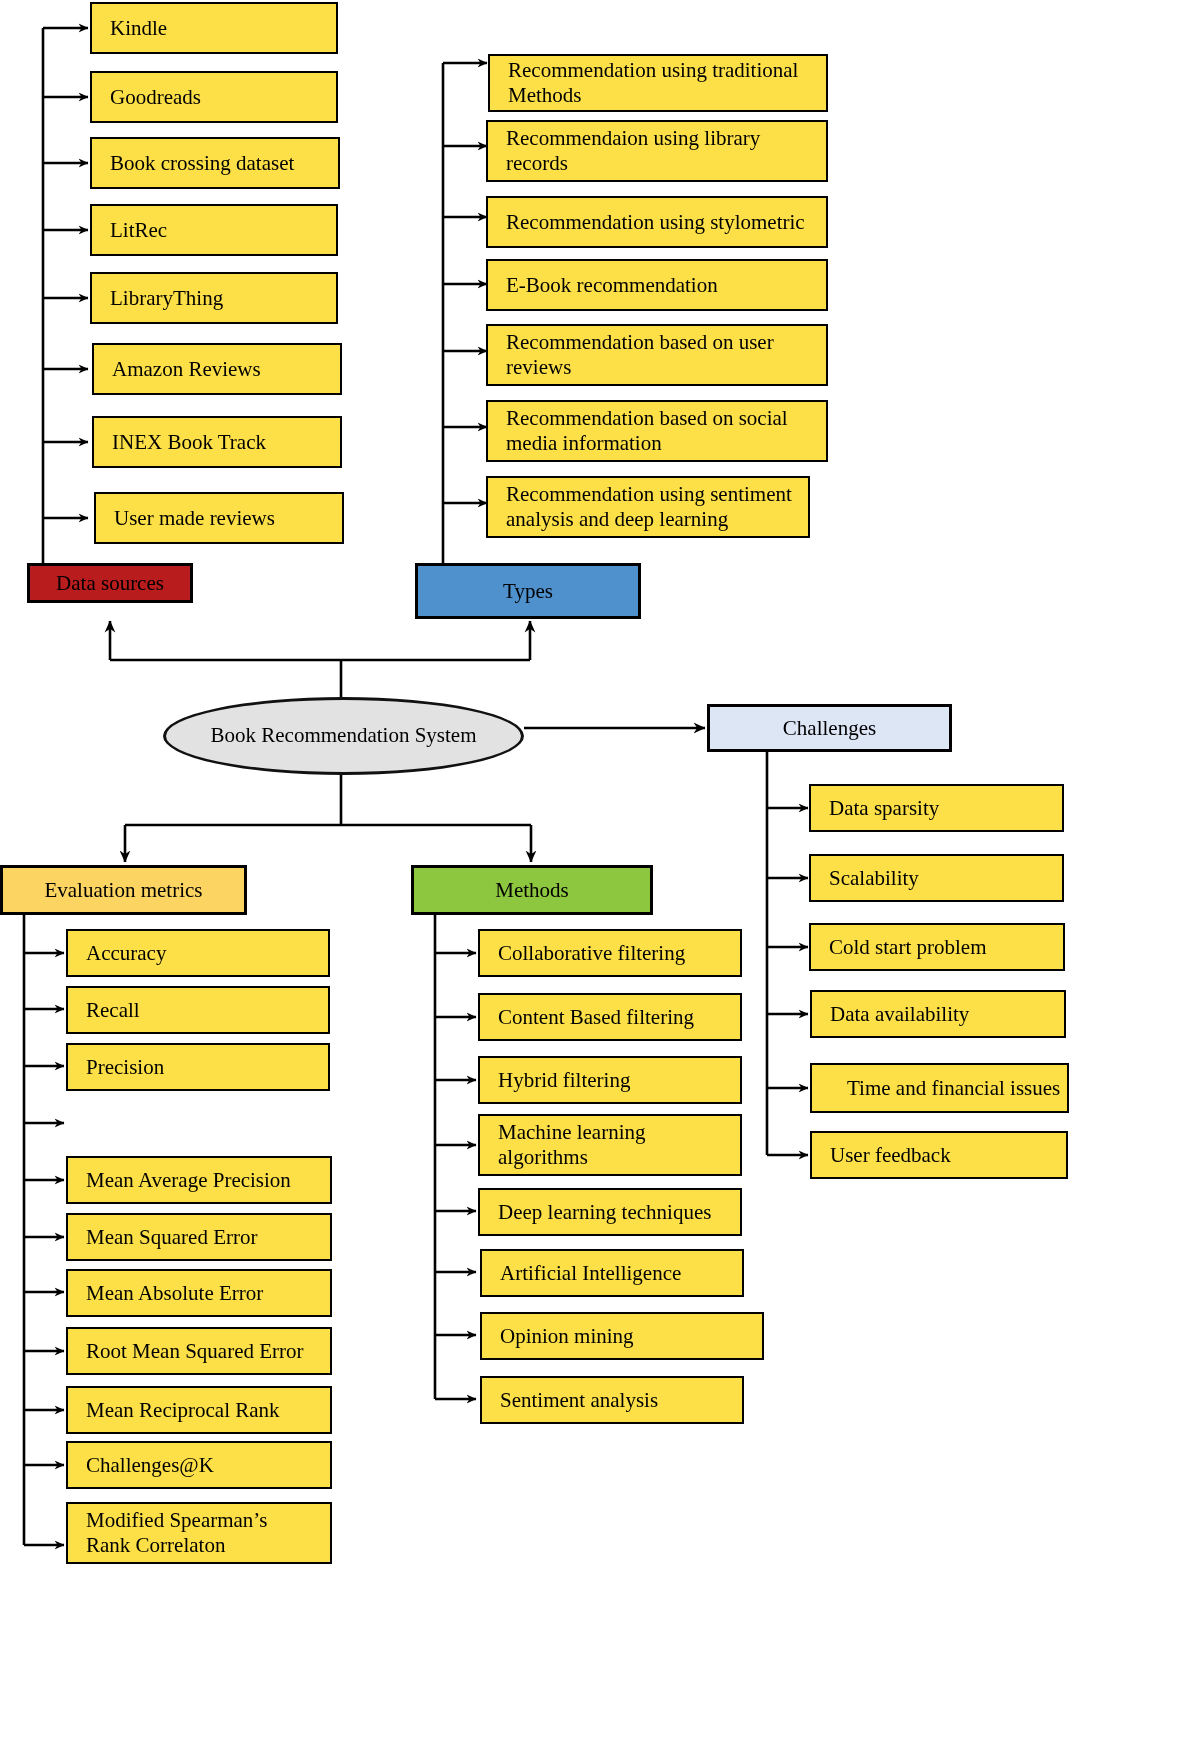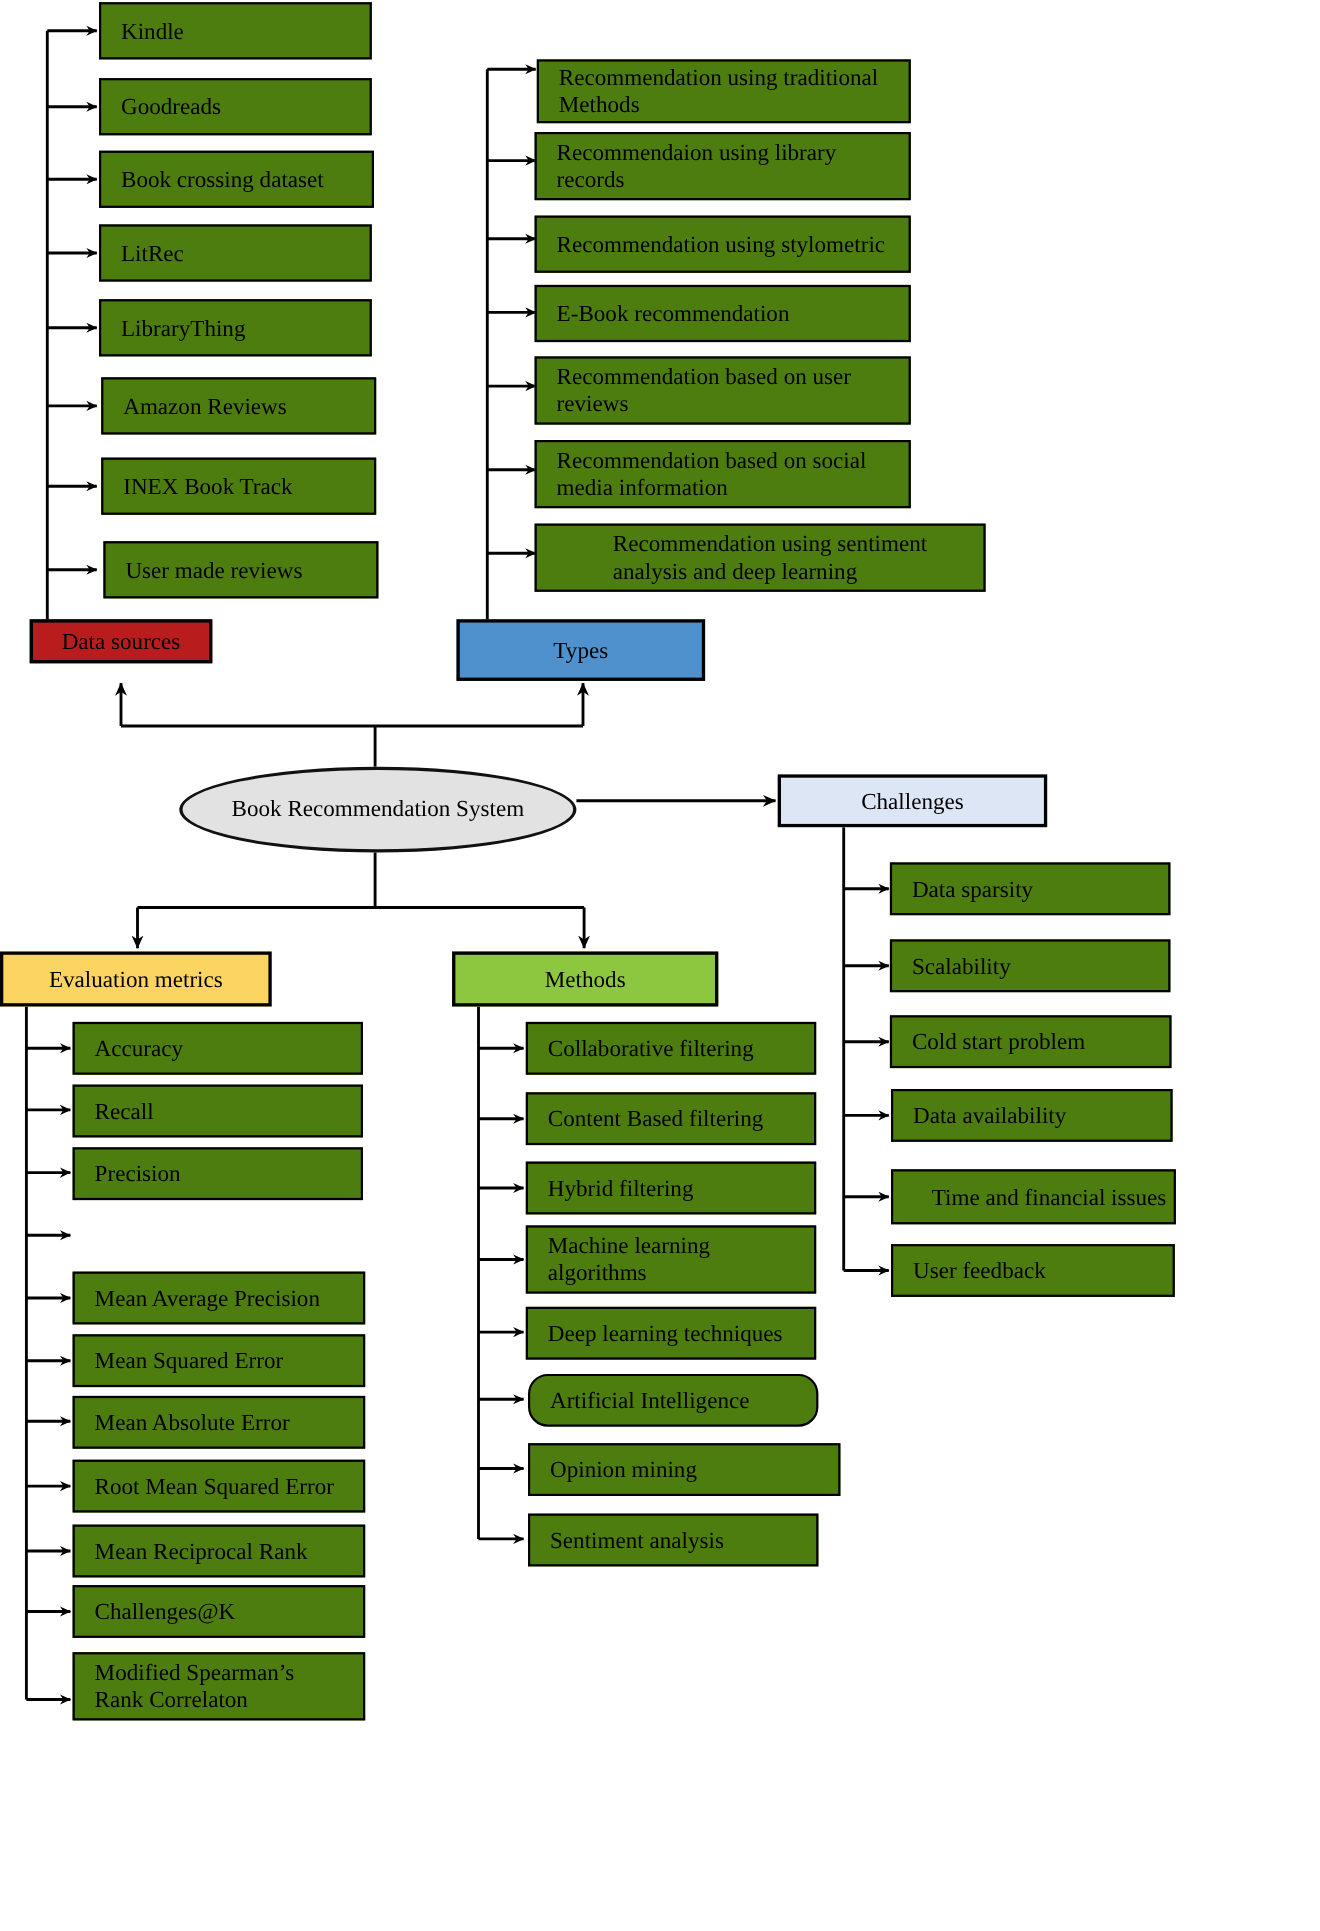--- a/index.html
+++ b/index.html
@@ -6,21 +6,21 @@
   body{
     width:1200px;height:1755px;position:relative;overflow:hidden;
     font-family:"Liberation Serif","DejaVu Serif",serif;
     color:#000;
   }
   #canvas{position:absolute;inset:0;width:1200px;height:1755px;}
   svg.lines{position:absolute;left:0;top:0;width:1200px;height:1755px;pointer-events:none;}
 
   .node{
     position:absolute;box-sizing:border-box;
-    border:2.5px solid #000;background:#4d7c0f;
+    border:2.5px solid #000;background:#fde047;
     display:flex;align-items:center;
     font-size:21px;line-height:1.18;
     padding:4px 0 4px 18px;
     white-space:pre-line;
   }
   .node.center{justify-content:center;padding-left:0;text-align:center;}
 
   .cat{border-width:3px;}
   .cat .lab{width:100%;text-align:center;}
 
@@ -138,21 +138,21 @@
   <div class="node" style="left:486px;top:196px;width:342px;height:52px;">
     <span>Recommendation using stylometric</span></div>
   <div class="node" style="left:486px;top:259px;width:342px;height:52px;">
     <span>E-Book recommendation</span></div>
   <div class="node" style="left:486px;top:324px;width:342px;height:62px;">
     <span>Recommendation based on user
 reviews</span></div>
   <div class="node" style="left:486px;top:400px;width:342px;height:62px;">
     <span>Recommendation based on social
 media information</span></div>
-  <div class="node" style="left:486px;top:476px;width:410px;height:62px;justify-content:center;">
+  <div class="node" style="left:486px;top:476px;width:324px;height:62px;">
     <span>Recommendation using sentiment
 analysis and deep learning</span></div>
 
   <div class="node cat center" style="left:27px;top:563px;width:166px;height:40px;background:#b91c1c;">
     <span class="lab">Data sources</span></div>
 
   <div class="node cat center" style="left:415px;top:563px;width:226px;height:56px;background:#4F91CD;">
     <span class="lab">Types</span></div>
 
   <div class="ellipse" style="left:163px;top:697px;width:361px;height:78px;">
@@ -208,20 +208,20 @@
     <span>Collaborative filtering</span></div>
   <div class="node" style="left:478px;top:993px;width:264px;height:48px;">
     <span>Content Based filtering</span></div>
   <div class="node" style="left:478px;top:1056px;width:264px;height:48px;">
     <span>Hybrid filtering</span></div>
   <div class="node" style="left:478px;top:1114px;width:264px;height:62px;">
     <span>Machine learning
 algorithms</span></div>
   <div class="node" style="left:478px;top:1188px;width:264px;height:48px;">
     <span>Deep learning techniques</span></div>
-  <div class="node" style="left:480px;top:1249px;width:264px;height:48px;border-radius:18px;">
+  <div class="node" style="left:480px;top:1249px;width:264px;height:48px;">
     <span>Artificial Intelligence</span></div>
   <div class="node" style="left:480px;top:1312px;width:284px;height:48px;">
     <span>Opinion mining</span></div>
   <div class="node" style="left:480px;top:1376px;width:264px;height:48px;">
     <span>Sentiment analysis</span></div>
 
 </div>
 
 </body></html>

